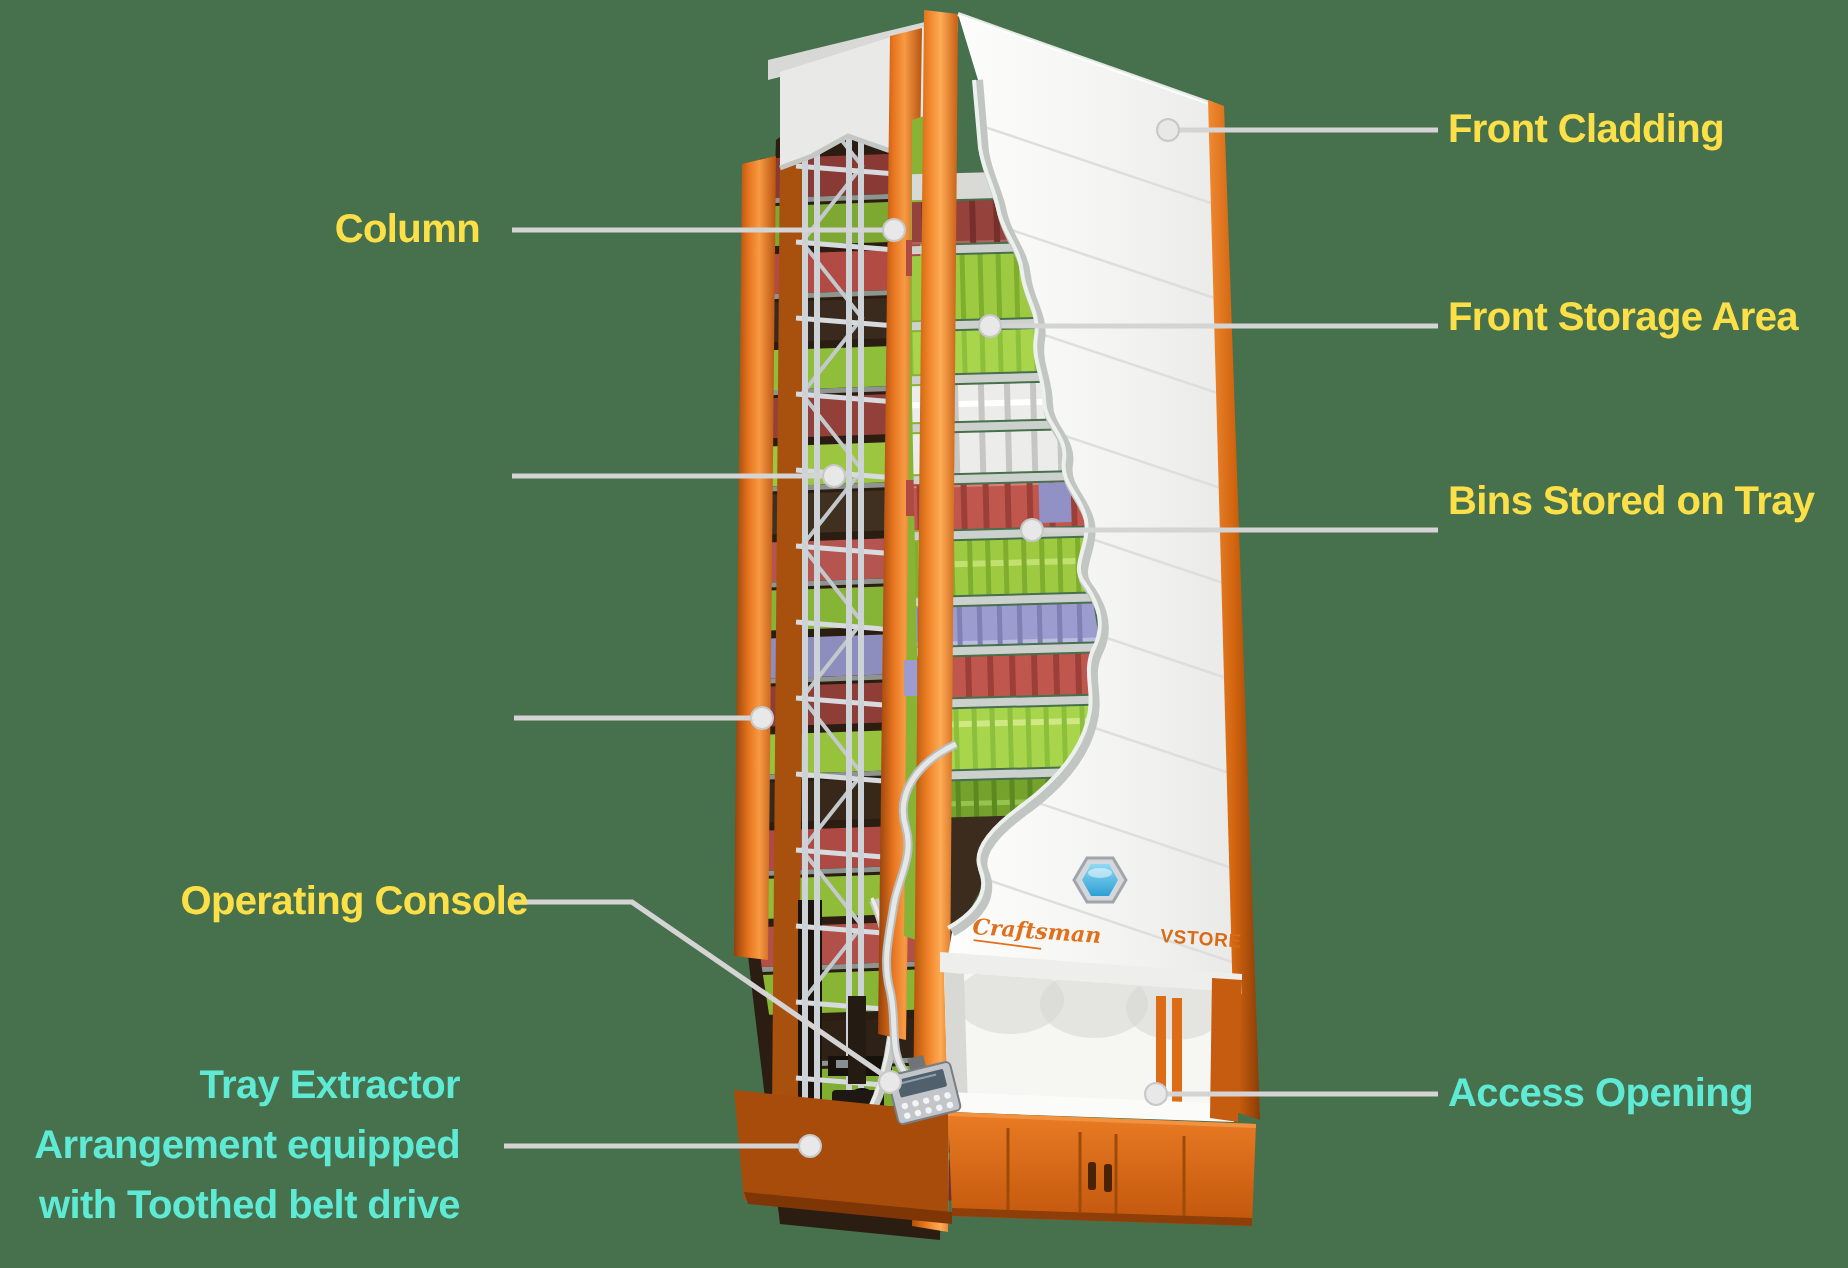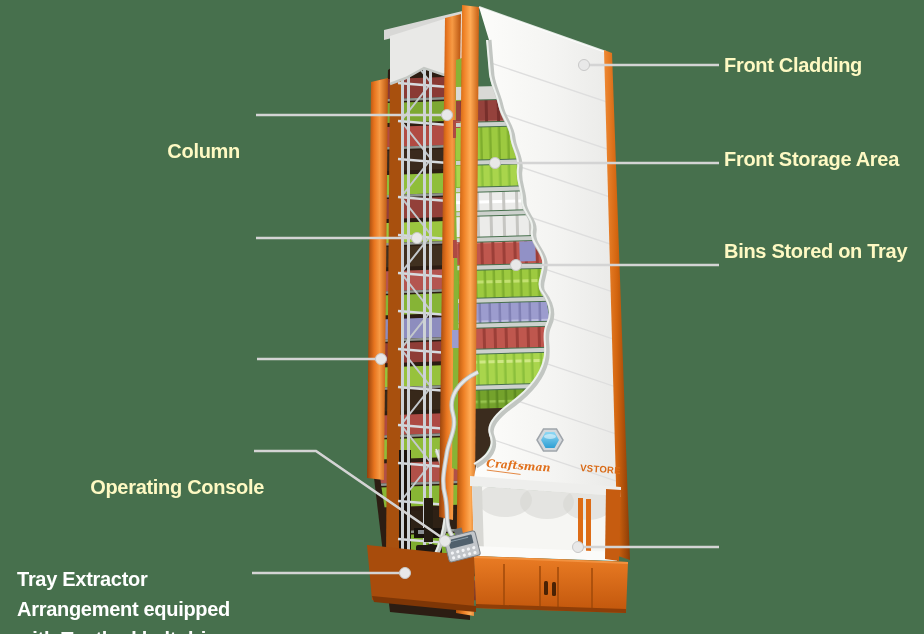--- a/index.html
+++ b/index.html
@@ -5,25 +5,25 @@
   html,body{margin:0;padding:0;background:#47704d;}
   #stage{
     position:relative;width:924px;height:634px;overflow:hidden;
     background:#47704d;
     font-family:"Liberation Sans",sans-serif;
   }
   #scene{position:absolute;left:0;top:0;}
   .lbl{
     position:absolute;
     font-size:20px;font-weight:700;letter-spacing:-0.3px;
-    line-height:22px;white-space:nowrap;color:#fef9c3;
+    line-height:22px;white-space:nowrap;color:#fde047;
   }
   .lbl.right-side{text-align:left;}
-  .lbl.left-side{text-align:left;margin-top:36px;}
-  .lbl.dark{color:#ffffff;}
+  .lbl.left-side{text-align:right;}
+  .lbl.dark{color:#5eead4;}
   .lbl.multi{white-space:pre-line;line-height:30px;}
 </style>
 </head>
 <body>
 
 <div id="stage">
 
   <svg id="scene" width="924" height="634" viewBox="0 0 924 634">
     <defs>
       <linearGradient id="colGrad" x1="0" y1="0" x2="1" y2="0">
@@ -339,13 +339,14 @@
   <div class="lbl left-side dark multi" style="right:694px;top:528px">Tray Extractor
 Arrangement equipped
 with Toothed belt drive</div>
 
   <div class="lbl right-side" style="left:724px;top:54px">Front Cladding</div>
 
   <div class="lbl right-side" style="left:724px;top:148px">Front Storage Area</div>
 
   <div class="lbl right-side" style="left:724px;top:240px">Bins Stored on Tray</div>
 
+  <div class="lbl right-side dark" style="left:724px;top:536px">Access Opening</div>
 </div>
 
 </body></html>

